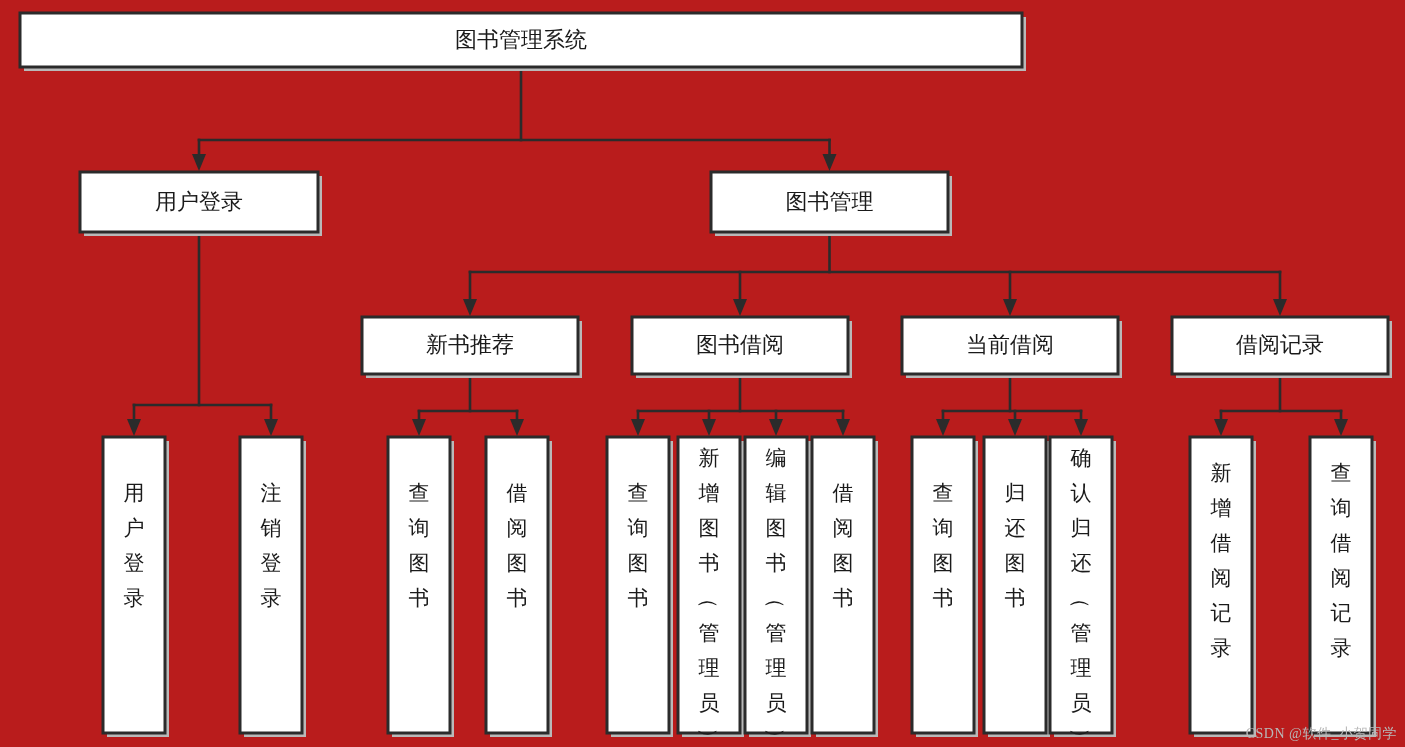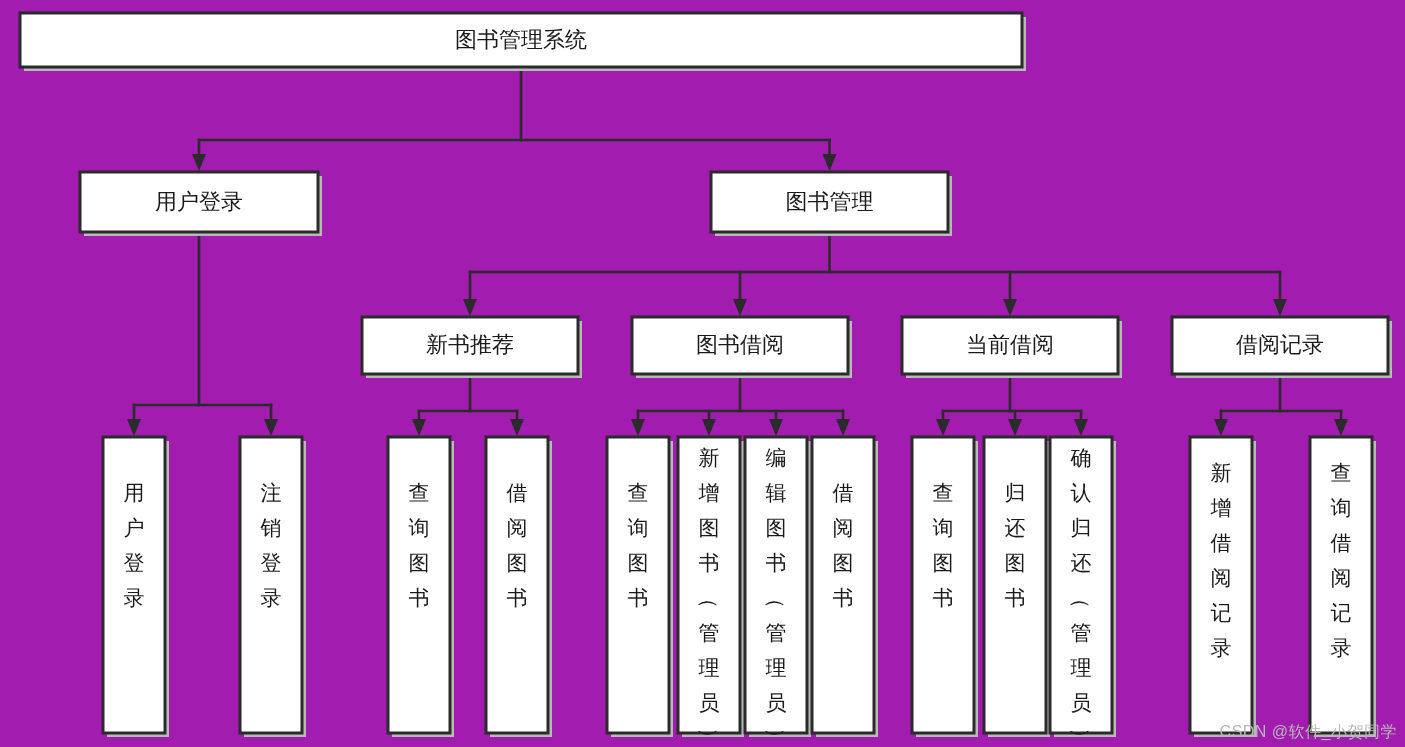--- a/index.html
+++ b/index.html
@@ -4,21 +4,21 @@
 <style>
   html, body {
     margin: 0;
     padding: 0;
     background: #ffffff;
   }
   #diagram-root {
     position: relative;
     width: 1405px;
     height: 747px;
-    background: #a21caf;
+    background: #b91c1c;
     font-family: "Liberation Sans", "DejaVu Sans", sans-serif;
     overflow: hidden;
   }
   svg.diagram-canvas {
     position: absolute;
     top: 0;
     left: 0;
     width: 1405px;
     height: 747px;
   }
@@ -49,24 +49,24 @@
   .node-label-v {
     font-size: 21px;
     fill: #1a1a1a;
     text-anchor: middle;
     font-family: "Liberation Sans", "DejaVu Sans", sans-serif;
   }
   .watermark-text {
     position: absolute;
     right: 8px;
     bottom: 4px;
-    font-size: 16px;
+    font-size: 14px;
     color: #b8b8b8;
     white-space: nowrap;
-    font-family: Liberation Sans, sans-serif;
+    font-family: Liberation Serif, serif;
     letter-spacing: 0.5px;
     pointer-events: none;
     margin-top: 11px;
   }
 </style>
 </head>
 <body>
 
 <div id="diagram-root">
   <svg class="diagram-canvas" id="canvas" viewBox="0 0 1405 747">

